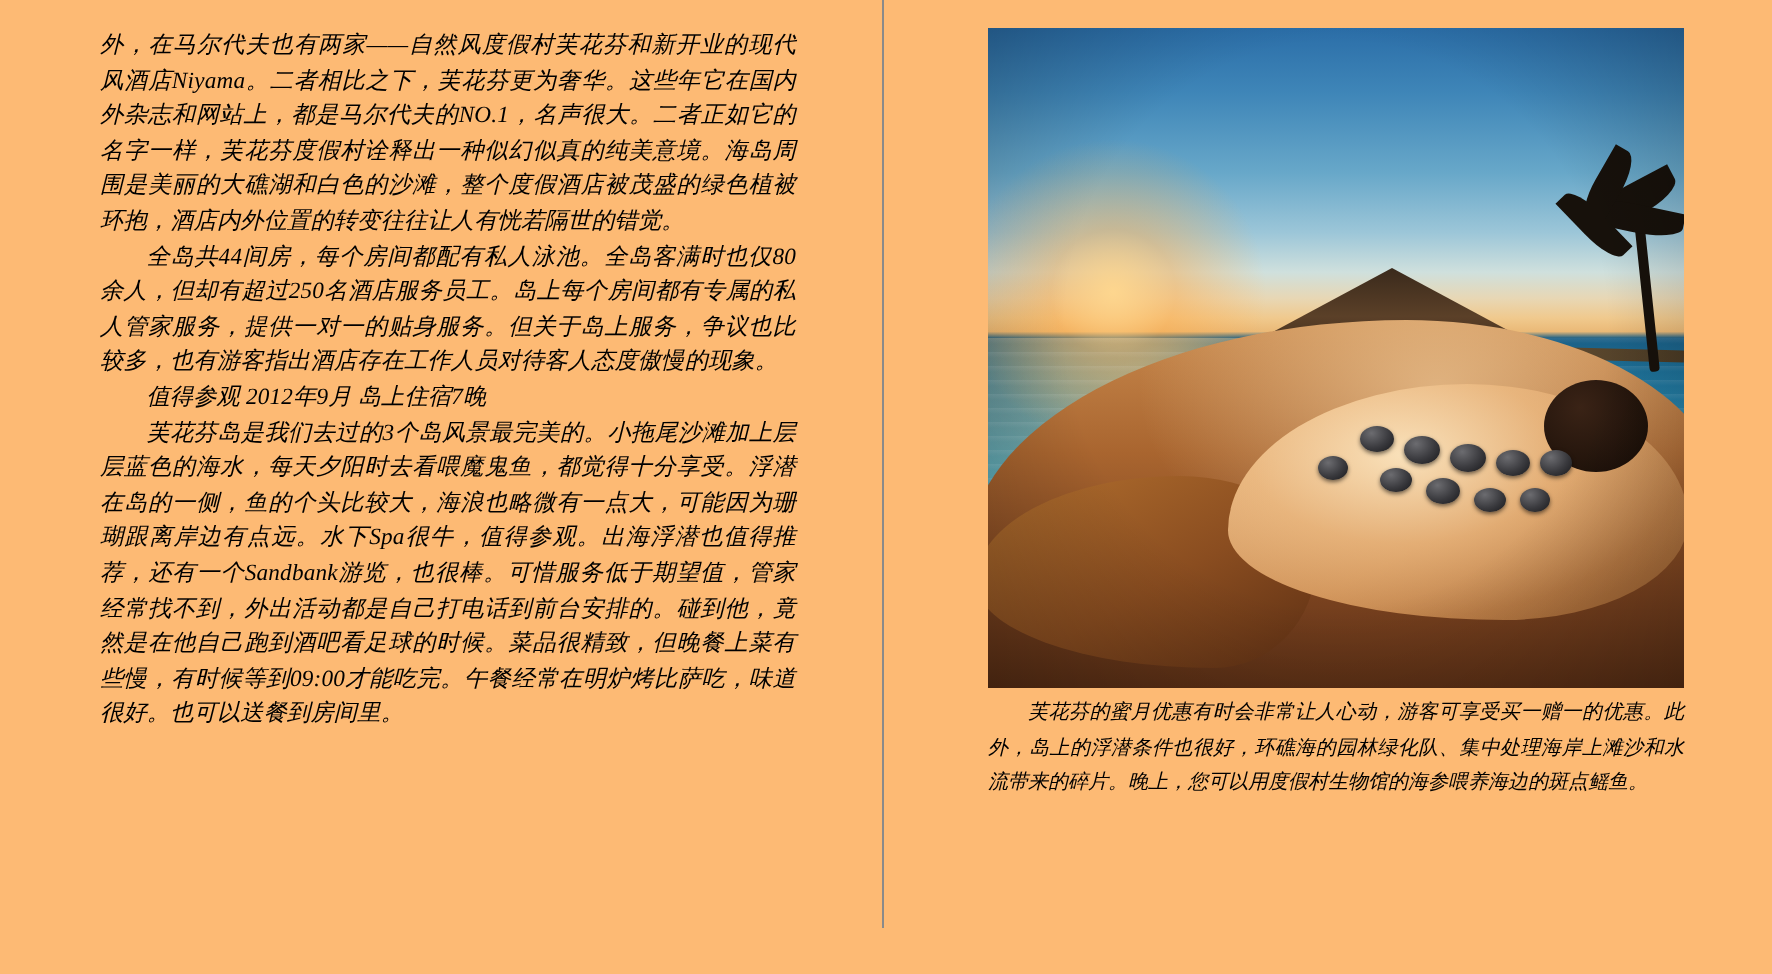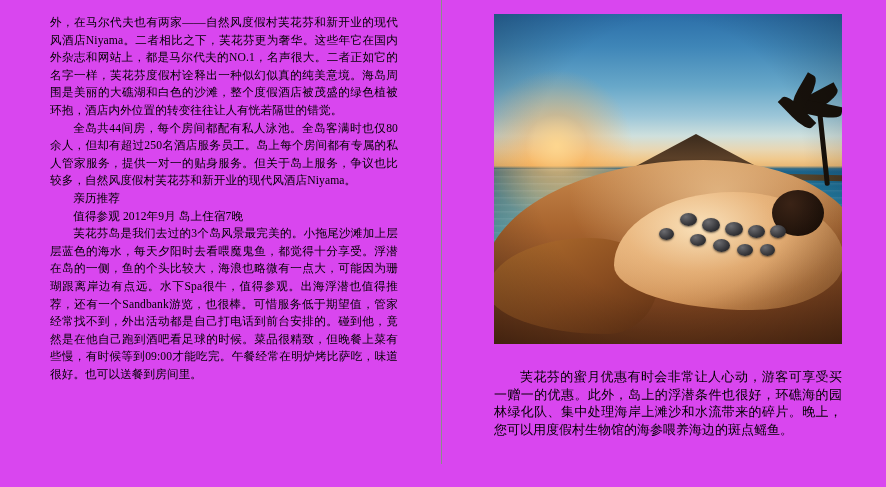--- a/index.html
+++ b/index.html
@@ -11,21 +11,22 @@
     width: 886px;
     height: 487px;
     overflow: hidden;
     font-family: "Liberation Serif", "DejaVu Serif", serif;
     color: #000000;
   }
   .page {
     position: relative;
     width: 886px;
     height: 487px;
-    background: #d946ef;
+    background: #fdba74;
+    font-style: italic;
   }
   
   .gutter {
     position: absolute;
     left: 441px;
     top: 0;
     width: 1px;
     height: 464px;
     background: #8a8a8a;
   }
@@ -203,39 +204,38 @@
     border-radius: 50%;
     box-shadow: 0 1px 2px rgba(0,0,0,0.55);
   }
   .vignette {
     position: absolute;
     inset: 0;
     background: radial-gradient(ellipse at 50% 45%, rgba(0,0,0,0) 55%, rgba(0,0,0,0.28) 100%);
     pointer-events: none;
   }
   .caption {
-    margin-top: 24px;
-    font-size: 13px;
+    margin-top: 4px;
+    font-size: 10px;
     line-height: 17.6px;
     text-align: justify;
     text-justify: inter-ideograph;
     text-indent: 2em;
   }
 </style>
 </head>
 <body>
 
 <div class="page">
 
   <div class="gutter"></div>
 
   <div class="col-left">
     <p class="body">外，在马尔代夫也有两家——自然风度假村芙花芬和新开业的现代风酒店Niyama。二者相比之下，芙花芬更为奢华。这些年它在国内外杂志和网站上，都是马尔代夫的NO.1，名声很大。二者正如它的名字一样，芙花芬度假村诠释出一种似幻似真的纯美意境。海岛周围是美丽的大礁湖和白色的沙滩，整个度假酒店被茂盛的绿色植被环抱，酒店内外位置的转变往往让人有恍若隔世的错觉。</p>
-    <p class="body indent">全岛共44间房，每个房间都配有私人泳池。全岛客满时也仅80余人，但却有超过250名酒店服务员工。岛上每个房间都有专属的私人管家服务，提供一对一的贴身服务。但关于岛上服务，争议也比较多，自然风度假村芙花芬和新开业的现代风酒店Niyama。</p>
-    <p class="body indent">亲历推荐</p>
+    <p class="body indent">全岛共44间房，每个房间都配有私人泳池。全岛客满时也仅80余人，但却有超过250名酒店服务员工。岛上每个房间都有专属的私人管家服务，提供一对一的贴身服务。但关于岛上服务，争议也比较多，也有游客指出酒店存在工作人员对待客人态度傲慢的现象。</p>
     <p class="body indent">值得参观 2012年9月 岛上住宿7晚</p>
     <p class="body indent">芙花芬岛是我们去过的3个岛风景最完美的。小拖尾沙滩加上层层蓝色的海水，每天夕阳时去看喂魔鬼鱼，都觉得十分享受。浮潜在岛的一侧，鱼的个头比较大，海浪也略微有一点大，可能因为珊瑚跟离岸边有点远。水下Spa很牛，值得参观。出海浮潜也值得推荐，还有一个Sandbank游览，也很棒。可惜服务低于期望值，管家经常找不到，外出活动都是自己打电话到前台安排的。碰到他，竟然是在他自己跑到酒吧看足球的时候。菜品很精致，但晚餐上菜有些慢，有时候等到09:00才能吃完。午餐经常在明炉烤比萨吃，味道很好。也可以送餐到房间里。</p>
   </div>
 
   <div class="col-right">
 
     <div class="photo-wrap">
       <div class="photo"></div>
       <div class="water-shimmer"></div>
 

